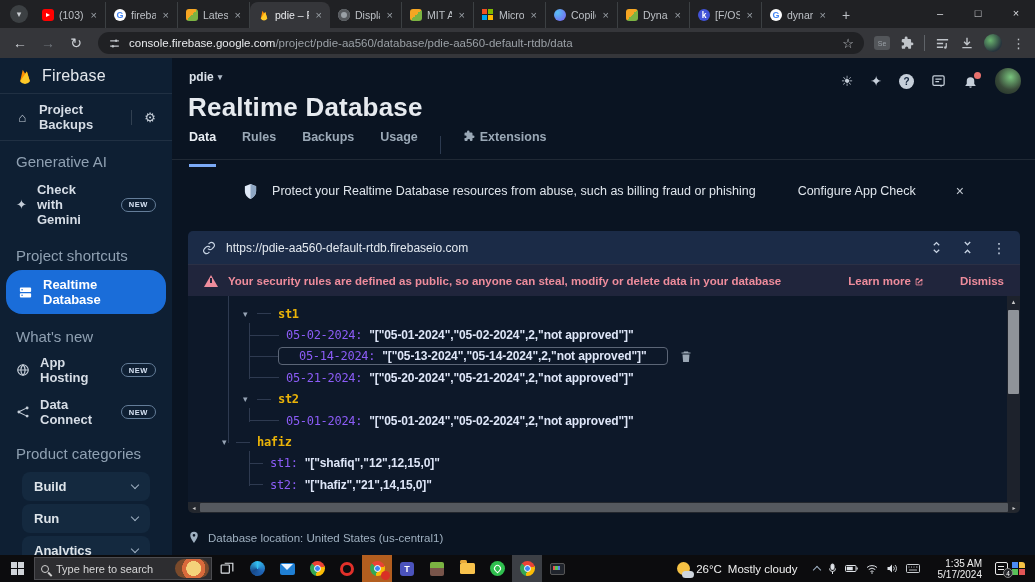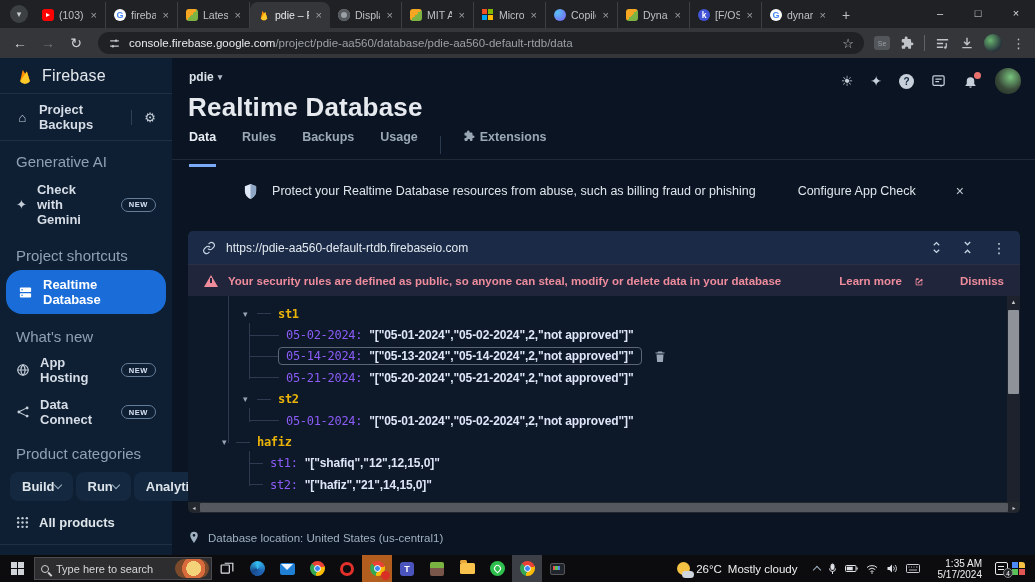--- a/index.html
+++ b/index.html
@@ -49,21 +49,21 @@
   .sidebar{position:absolute;top:0;left:0;width:172px;height:497px;background:#0e1f33;display:flex;flex-direction:column;font-size:13px}
   .sbrand{display:flex;align-items:center;gap:8px;padding:9px 16px 8px;border-bottom:1px solid rgba(255,255,255,.08)}
   .sbrand .bname{font-size:16px;color:#e4e8ed;letter-spacing:.2px}
   .srow{display:flex;align-items:center;gap:10px;padding:8px 16px;color:#d6dde6;font-weight:bold}
   .srow .ic{width:16px;text-align:center;color:#c4cdd8;font-weight:normal}
   .povrow{border-bottom:1px solid rgba(255,255,255,.08);position:relative}
   .povrow .gearend{margin-left:auto;color:#c4cdd8;font-weight:normal;border-left:1px solid rgba(255,255,255,.15);padding-left:12px}
   .slabel{font-size:15px;color:#8fa0b2;padding:12px 16px 4px}
   .newpill{font-size:7.5px;font-weight:bold;letter-spacing:.6px;color:#d7e3f4;border:1px solid #647d99;border-radius:9px;padding:1.5px 7px;margin-left:6px}
   .sactive{margin:2px 6px;background:#1a6dd9;border-radius:16px;display:flex;align-items:center;gap:10px;padding:7px 12px;color:#fff;font-weight:bold}
-  .cards{padding:6px 10px 0;display:flex;flex-direction:row;gap:3px}
+  .cards{padding:6px 22px 0;display:flex;flex-direction:column;gap:3px}
   .card{background:#14293f;border-radius:8px;display:flex;align-items:center;justify-content:space-between;padding:7px 12px;color:#dde4ea;font-weight:bold}
   .chev{width:6px;height:6px;border-right:1.5px solid #9fb0c2;border-bottom:1.5px solid #9fb0c2;transform:rotate(45deg);margin-top:-3px}
   .allprod{display:flex;align-items:center;gap:10px;padding:14px 16px;color:#dde4ea;font-weight:bold}
   .plan{margin-top:auto;border-top:1px solid rgba(255,255,255,.08);padding:9px 16px 8px;display:flex;align-items:center;justify-content:space-between}
 
   
   .main{position:absolute;top:0;left:172px;width:863px;height:497px}
   .projrow{padding:12px 0 0 17px;font-size:12px;font-weight:bold;color:#dbe2ea;display:flex;align-items:center;gap:4px}
   .projrow .dd{font-size:9px;color:#aeb9c6}
   h1.ptitle{font-size:26px;font-weight:bold;color:#e6eaef;padding:8px 0 0 16px;letter-spacing:.2px}
@@ -82,38 +82,38 @@
   .bellwrap .reddot{position:absolute;top:-2px;right:-3px;width:7px;height:7px;border-radius:50%;background:#e8716d}
   .avatar-lg{width:26px;height:26px;border-radius:50%;background:radial-gradient(circle at 60% 35%,#79c57e,#394a39 55%,#1c2a23)}
 
   
   .panel{margin:9px 0 0 16px;width:832px;border-radius:5px;overflow:hidden}
   .purl{height:33px;background:#1b2b47;display:flex;align-items:center;gap:10px;padding:0 14px;font-size:12px;color:#e3e9f0}
   .purl .sp{flex:1}
   .purl .pic{color:#c6d2e2;display:flex;align-items:center;gap:18px}
   .pwarn{height:32px;background:#20253c;border-top:1px solid rgba(255,255,255,.05);display:flex;align-items:center;gap:10px;padding:0 16px;font-size:11.5px;color:#ee8c9c;font-weight:bold}
   .pwarn .sp{flex:1}
-  .pwarn .lm{display:flex;align-items:flex-end;gap:12px}
+  .pwarn .lm{display:flex;align-items:flex-end;gap:3px}
   .warn-tri{width:0;height:0;border-left:7px solid transparent;border-right:7px solid transparent;border-bottom:12px solid #ee8c9c;position:relative}
   .warn-tri i{position:absolute;left:-1px;top:3px;width:2px;height:5px;background:#20253c}
   .pdata{height:217px;background:#0d1829;position:relative;font-size:12px}
   .guide{position:absolute;width:1px;background:#2e3a50}
   .trows{padding-top:7px}
   .trow{height:21.4px;display:flex;align-items:center;position:relative}
   .trow.l1{padding-left:34px}
   .trow.l2{padding-left:55px}
   .trow.l2leaf{padding-left:61px}
   .trow.l3{padding-left:61px}
   .texp{width:14px;color:#97a4b5;font-size:9px;flex:0 0 14px}
   .tdash{height:1px;background:#2e3a50;width:14px;margin-right:7px;flex:0 0 auto}
   .tdash.w{width:30px}
   .tkey{font-family:"DejaVu Sans Mono",monospace;color:#8b5cf6;letter-spacing:-.3px}
   .tkey.node{color:#eab308;font-weight:bold}
   .tval{color:#dee6f8;font-weight:bold;margin-left:7px;letter-spacing:-.1px}
-  .selbox{display:inline-flex;align-items:center;border:1px solid #5b6576;border-radius:4px;padding:1px 7px;margin-left:-8px}
+  .selbox{display:inline-flex;align-items:center;border:1px solid #5b6576;border-radius:4px;padding:1px 20px;margin-left:-8px}
   .trash{margin-left:12px;display:flex;align-items:center}
   
   .vscroll{position:absolute;top:0;right:0;width:13px;height:206px;background:#1d222c;display:flex;flex-direction:column;align-items:center}
   .vscroll .ar{color:#c8c8c8;font-size:6px;height:12px;display:flex;align-items:center}
   .vthumb{width:11px;height:84px;background:#8f9399;margin-top:2px;border-radius:1px}
   .hscroll{position:absolute;left:0;bottom:0;width:832px;height:11px;background:#23272e;display:flex;align-items:center}
   .hscroll .ar{color:#c8c8c8;font-size:6px;width:12px;text-align:center}
   .hthumb{flex:1;height:9px;background:#55595f;border-radius:1px}
   .locrow{display:flex;align-items:center;gap:9px;padding:18px 0 0 17px;font-size:11.5px;color:#9fb0c0}
 

